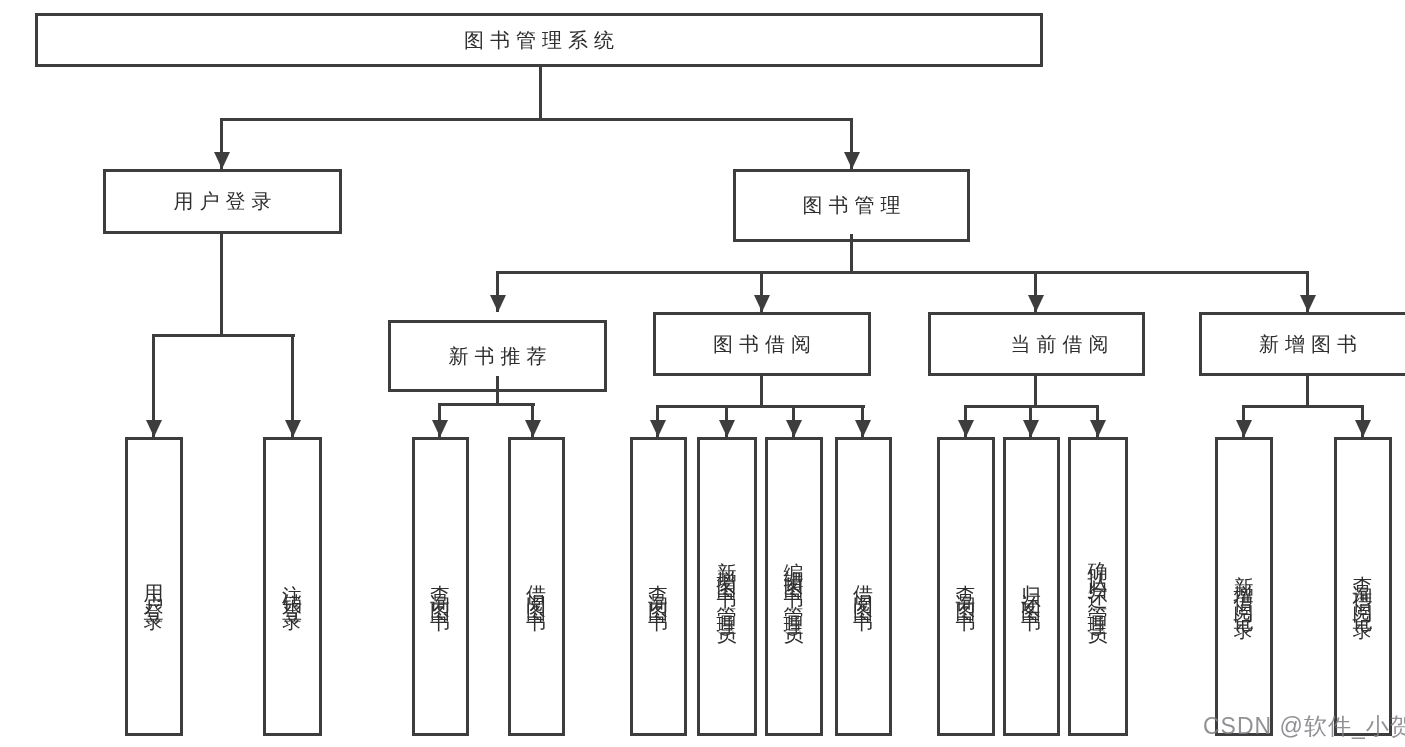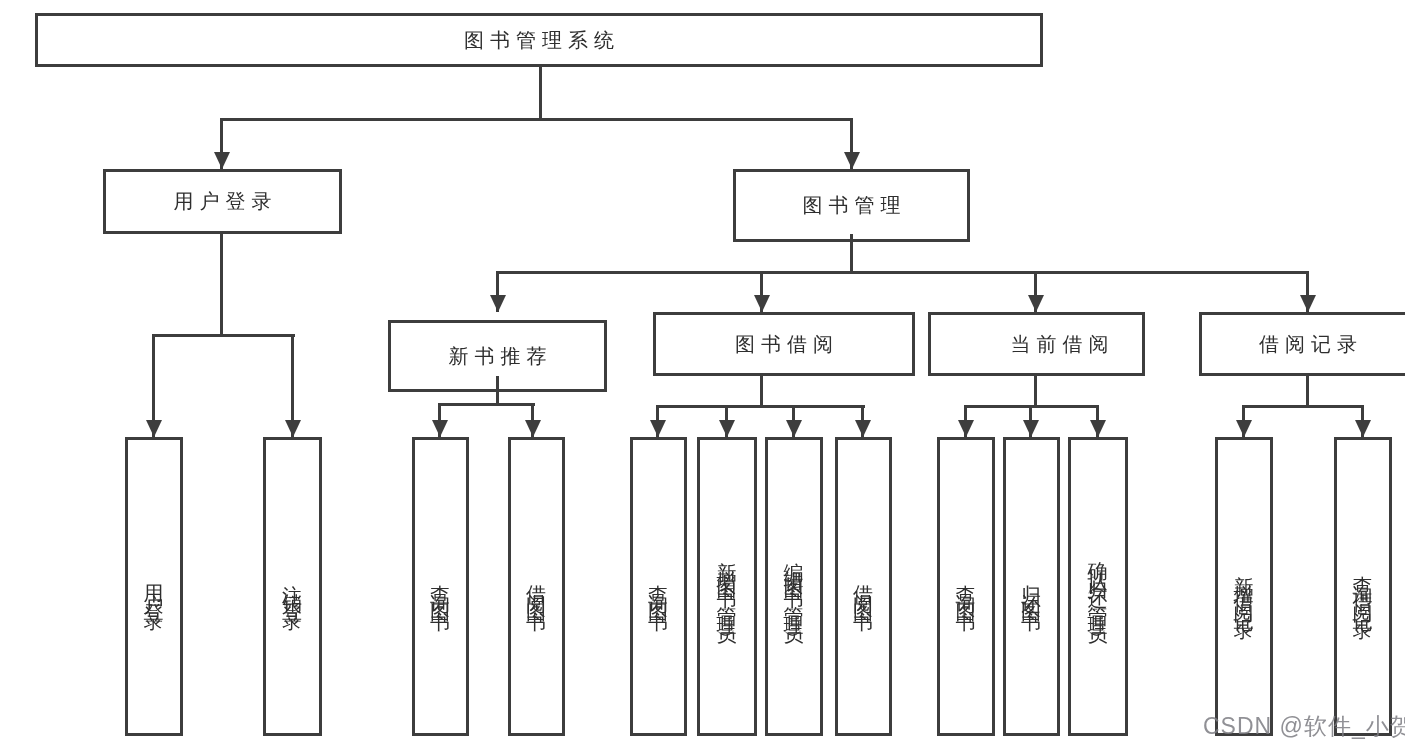--- a/index.html
+++ b/index.html
@@ -80,28 +80,28 @@
   <div class="vl" style="left:830px;top:234px;height:40px;"></div>
   <div class="hl" style="left:477px;top:271px;width:812px;"></div>
   <div class="va" style="left:476px;top:271px;height:41px;"></div>
   <div class="va" style="left:740px;top:271px;height:41px;"></div>
   <div class="va" style="left:1014px;top:271px;height:41px;"></div>
   <div class="va" style="left:1286px;top:271px;height:41px;"></div>
 
   <div class="box hbox" style="left:368px;top:320px;width:219px;height:72px;text-align:center;">
     <span>新书推荐</span>
   </div>
-  <div class="box hbox" style="left:633px;top:312px;width:262px;height:64px;font-family:Liberation Mono, monospace;">
+  <div class="box hbox" style="left:633px;top:312px;width:218px;height:64px;font-family:Liberation Mono, monospace;">
     <span>图书借阅</span>
   </div>
   <div class="box hbox" style="left:908px;top:312px;width:217px;height:64px;padding-left:46px;">
     <span>当前借阅</span>
   </div>
   <div class="box hbox" style="left:1179px;top:312px;width:218px;height:64px;">
-    <span>借阅记录</span>
+    <span>新增图书</span>
   </div>
 
   <div class="vl" style="left:476px;top:376px;height:30px;"></div>
   <div class="hl" style="left:419px;top:403px;width:96px;"></div>
   <div class="va" style="left:418px;top:403px;height:34px;"></div>
   <div class="va" style="left:511px;top:403px;height:34px;"></div>
 
   <div class="vl" style="left:740px;top:376px;height:32px;"></div>
   <div class="hl" style="left:637px;top:405px;width:208px;"></div>
   <div class="va" style="left:636px;top:405px;height:32px;"></div>

